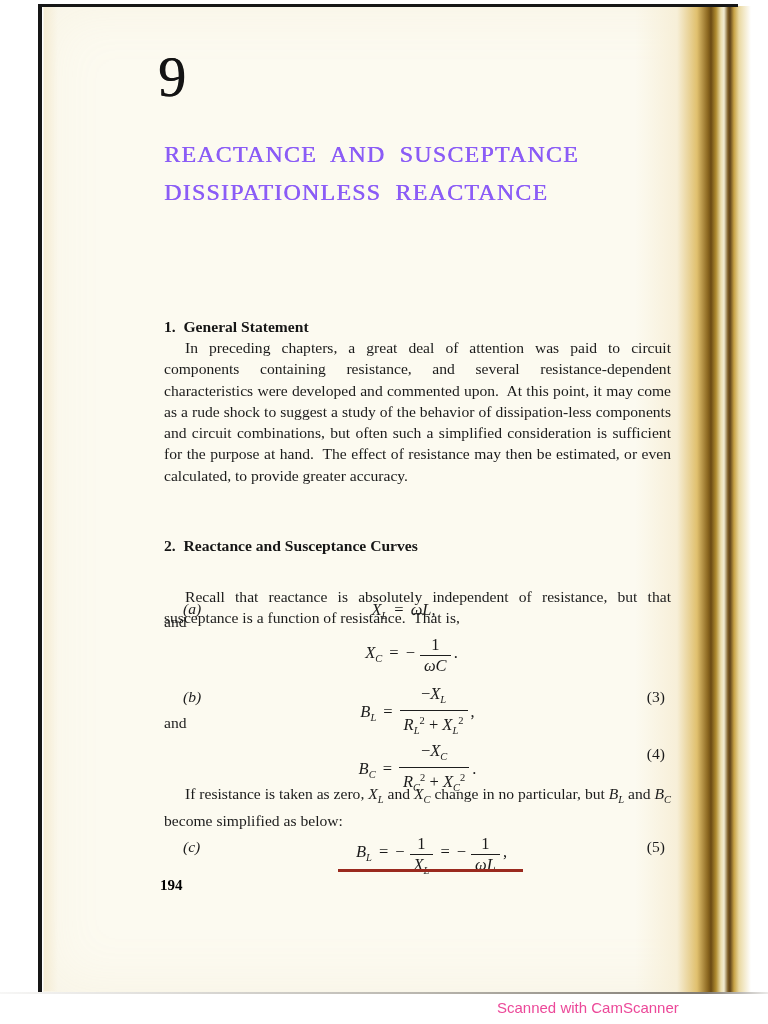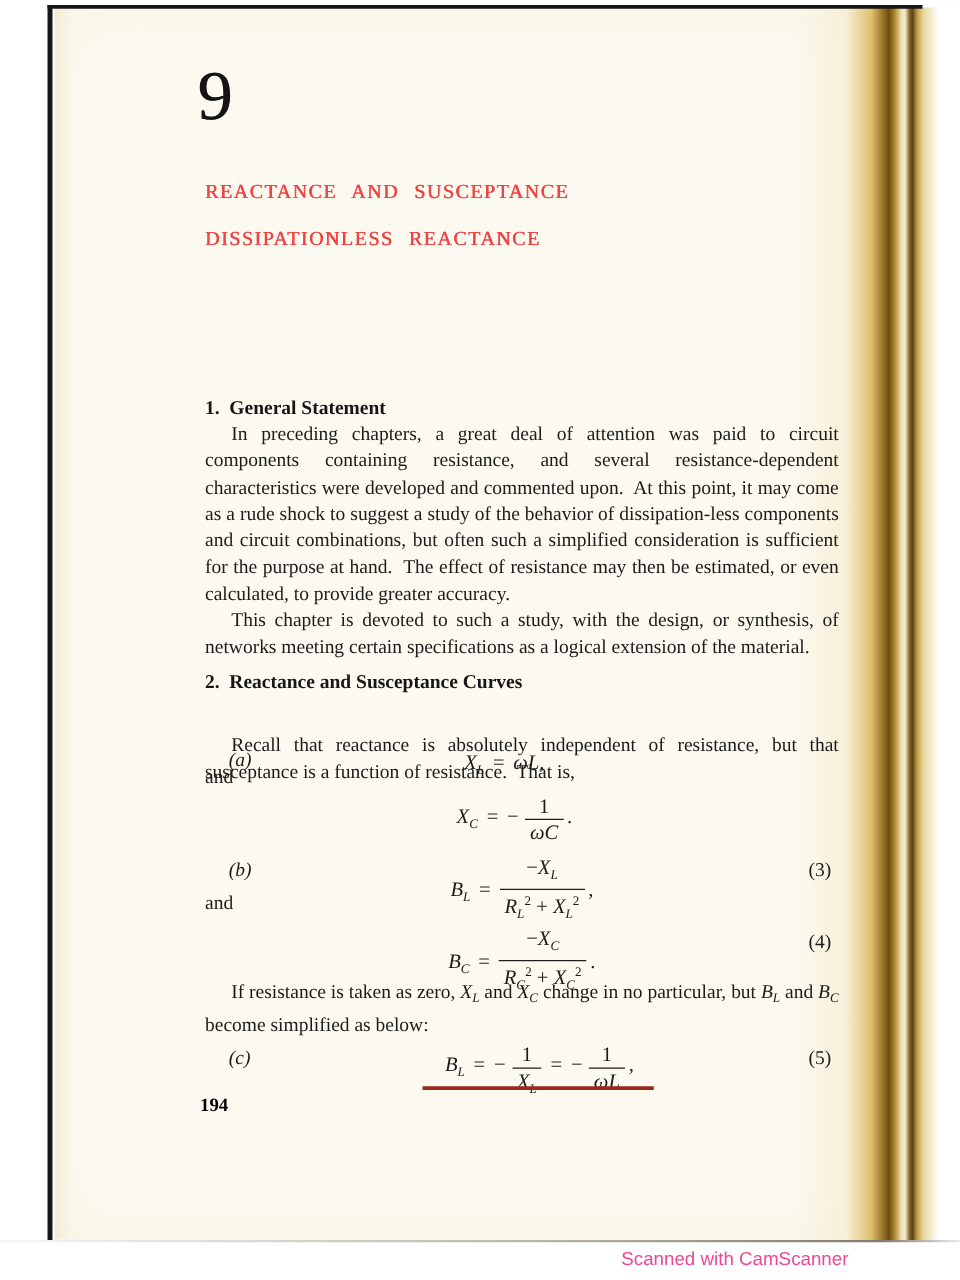--- a/index.html
+++ b/index.html
@@ -29,22 +29,22 @@
              #ffffff 133px); }
   .border-top  { position:absolute; left:38px; top:4px; width:700px; height:3px; background:#161616; }
   .border-left { position:absolute; left:38px; top:4px; width:4px; height:988px; background:#161616; }
   .photo-bottom-line { position:absolute; left:0px; top:992px; width:768px; height:2px;
                        background:linear-gradient(90deg, rgba(200,198,192,0.15) 0%, #b9b6ae 55%, #807b72 92%, rgba(160,156,148,0.2) 100%); }
   .footer-strip { position:absolute; left:0; top:994px; width:768px; height:30px; background:#ffffff; }
 
   
   .chapter-num { position:absolute; left:158px; top:48px; font-size:56px; line-height:58px;
                  color:#141414; text-shadow:0.4px 0 0 currentColor; }
-  .title { position:absolute; left:164px; top:135px; width:520px; font-size:16px; line-height:38px;
-           letter-spacing:1.2px; word-spacing:7px; color:#ef4444; text-shadow:0.45px 0 0 currentColor; }
+  .title { position:absolute; left:164px; top:135px; width:520px; font-size:24px; line-height:38px;
+           letter-spacing:1.2px; word-spacing:7px; color:#8b5cf6; text-shadow:0.45px 0 0 currentColor; }
   .sec-heading { position:absolute; left:164px; font-size:15.6px; font-weight:bold; color:#161616; }
   .body-block { position:absolute; left:164px; width:507px; font-size:15.6px; line-height:21.3px;
                 text-align:justify; color:#1b1b1b; }
   .body-block p { margin:0; text-indent:21px; }
   .and-word { position:absolute; left:164px; font-size:15.6px; }
 
   
   .eqrow { position:absolute; left:164px; width:507px; text-align:center; font-size:16.5px; height:40px; }
   .eqrow.simple { height:24px; }
   .eqlabel { position:absolute; left:19px; top:2px; font-style:italic; font-size:15.6px; }
@@ -78,21 +78,20 @@
 
 <div class="chapter-num">9</div>
 <div class="title">
   <div>REACTANCE AND SUSCEPTANCE</div>
   <div>DISSIPATIONLESS REACTANCE</div>
 </div>
 
 <div class="sec-heading" style="top:318px;">1.&nbsp; General Statement</div>
 <div class="body-block" style="top:337px;">
   <p>In preceding chapters, a great deal of attention was paid to circuit components containing resistance, and several resistance-dependent characteristics were developed and commented upon.&nbsp; At this point, it may come as a rude shock to suggest a study of the behavior of dissipation-less components and circuit combinations, but often such a simplified consideration is sufficient for the purpose at hand.&nbsp; The effect of resistance may then be estimated, or even calculated, to provide greater accuracy.</p>
-  <p>This chapter is devoted to such a study, with the design, or synthesis, of networks meeting certain specifications as a logical extension of the material.</p>
 </div>
 
 <div class="sec-heading" style="top:537px;">2.&nbsp; Reactance and Susceptance Curves</div>
 <div class="body-block" style="top:586px;">
   <p>Recall that reactance is absolutely independent of resistance, but that susceptance is a function of resistance.&nbsp; That is,</p>
 </div>
 
 <div class="eqrow simple" style="top:600px;">
   <span class="eqlabel" style="top:0;">(a)</span>
   <span class="eqbody" style="transform:translateX(-14px);font-family:Liberation Serif, serif;"><span class="v">X</span><sub>L</sub><span class="rel">=</span><span class="v">ωL,</span></span>

